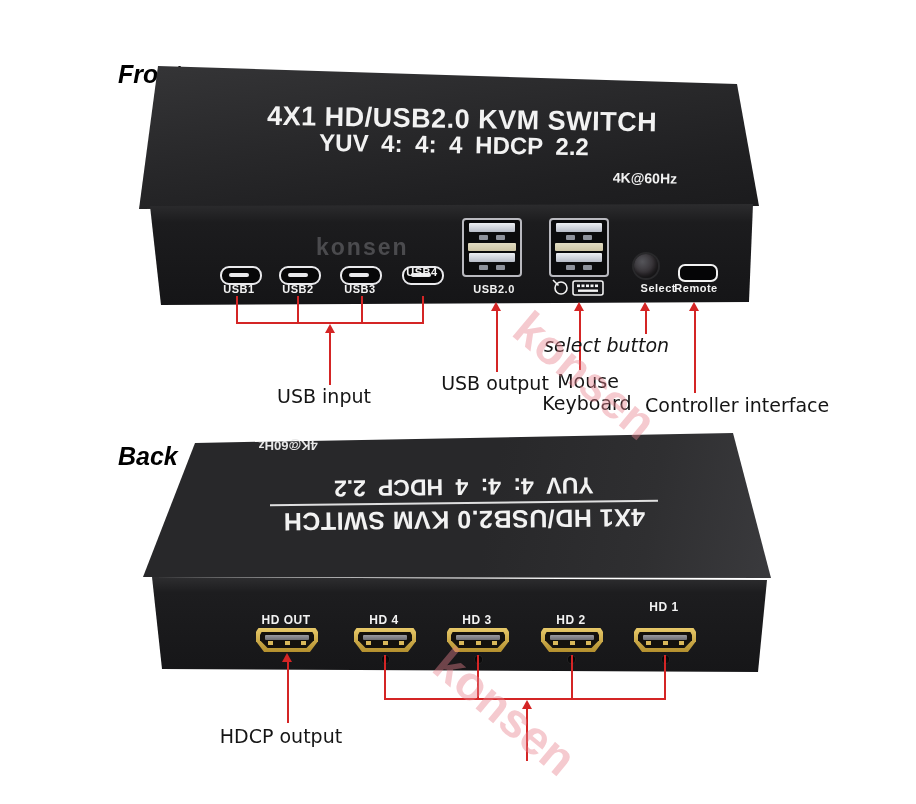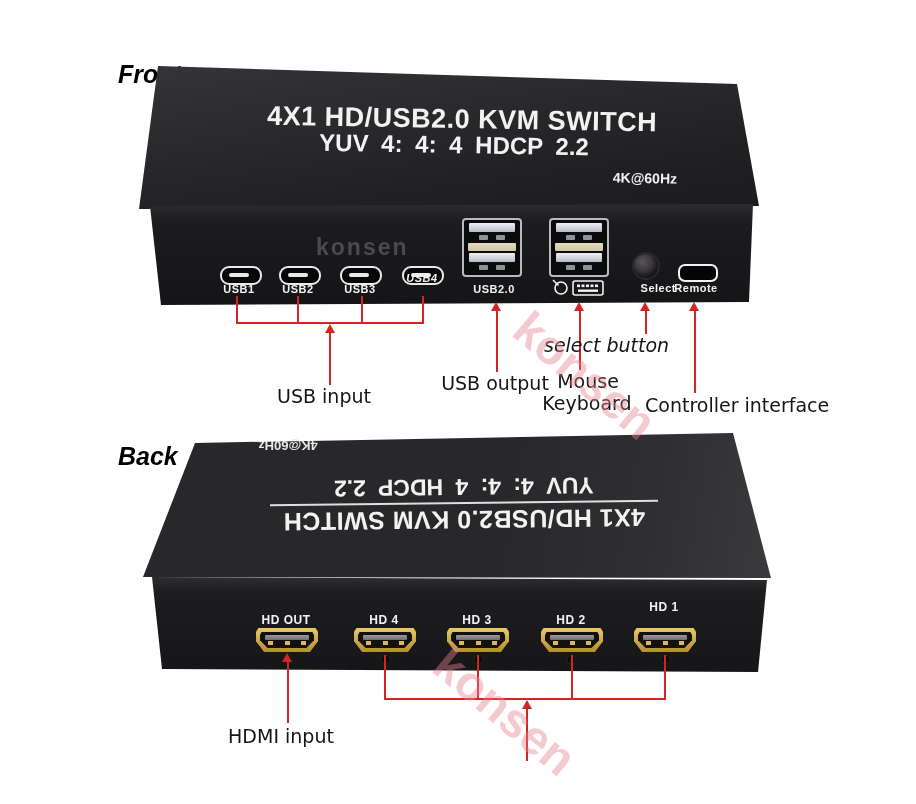--- a/index.html
+++ b/index.html
@@ -119,21 +119,21 @@
 
   <div class="face front-face">
 
     <div class="usbc" style="left:70px;top:62px;"></div>
     <div class="usbc" style="left:129px;top:62px;"></div>
     <div class="usbc" style="left:190px;top:62px;"></div>
     <div class="usbc" style="left:252px;top:62px;"></div>
     <div class="plabel" style="left:67px;top:79px;width:44px;">USB1</div>
     <div class="plabel" style="left:126px;top:79px;width:44px;">USB2</div>
     <div class="plabel" style="left:188px;top:79px;width:44px;">USB3</div>
-    <div class="plabel" style="left:250px;top:68px;width:44px;font-style:italic;">USB4</div>
+    <div class="plabel" style="left:250px;top:62px;width:44px;">USB4</div>
 
     <div class="usba" style="left:312px;top:14px;">
       <div class="bar"></div>
       <div class="contacts">
           <i></i>
           <i></i>
         </div>
       <div class="mid"></div>
       <div class="bar"></div>
       <div class="contacts">
@@ -268,21 +268,21 @@
     </div>
 
     <div class="led" style="left:230px;top:79px;"></div>
     <div class="led" style="left:323px;top:79px;"></div>
     <div class="led" style="left:416px;top:79px;"></div>
     <div class="led" style="left:510px;top:79px;"></div>
   </div>
 
   <div class="ah" style="left:282px;top:653px;"></div>
   <div class="rv" style="left:287px;top:661px;height:62px;"></div>
-  <div class="note" style="left:216px;top:725px;width:130px;">HDMI input</div>
+  <div class="note" style="left:216px;top:725px;width:130px;">HDCP output</div>
 
   <div class="rv" style="left:384px;top:655px;height:43px;"></div>
   <div class="rv" style="left:477px;top:655px;height:43px;"></div>
   <div class="rv" style="left:571px;top:655px;height:43px;"></div>
   <div class="rv" style="left:664px;top:655px;height:43px;"></div>
   <div class="rh" style="left:384px;top:698px;width:282px;"></div>
   <div class="ah" style="left:522px;top:700px;"></div>
   <div class="rv" style="left:526px;top:708px;height:53px;"></div>
 
   <div class="wm-gray">konsen</div>

